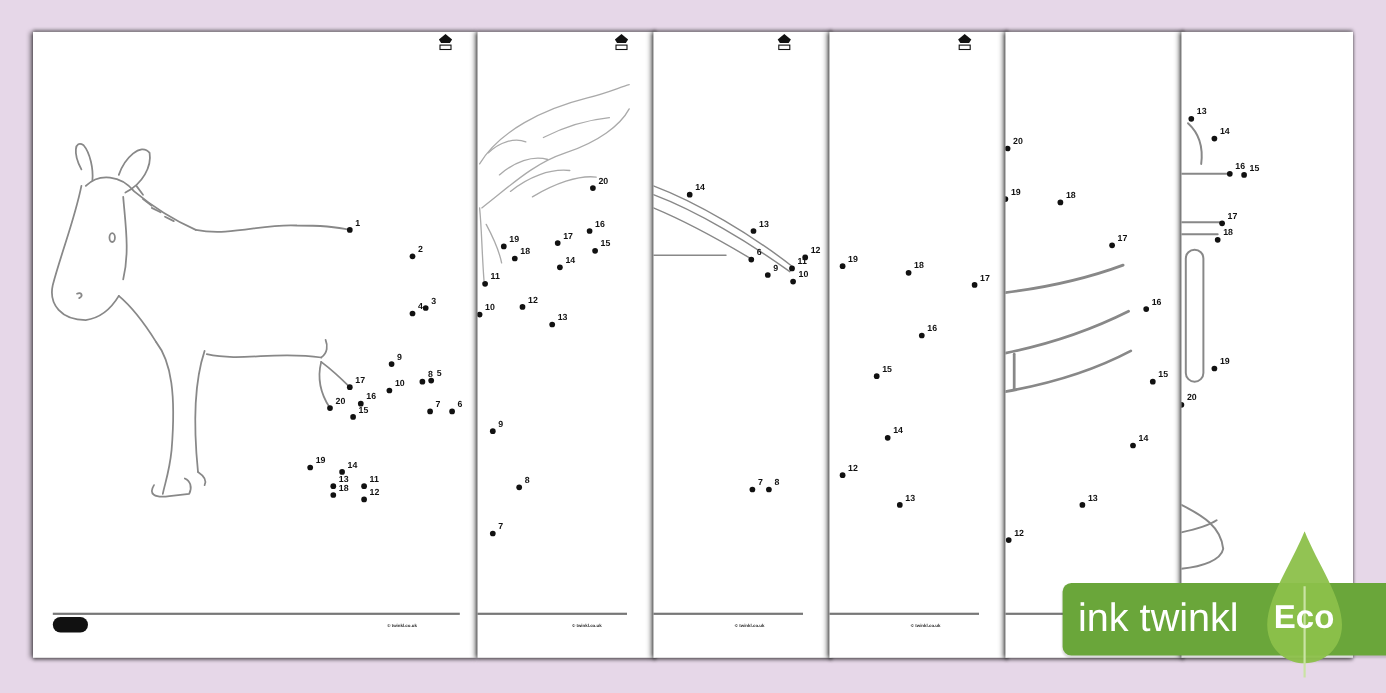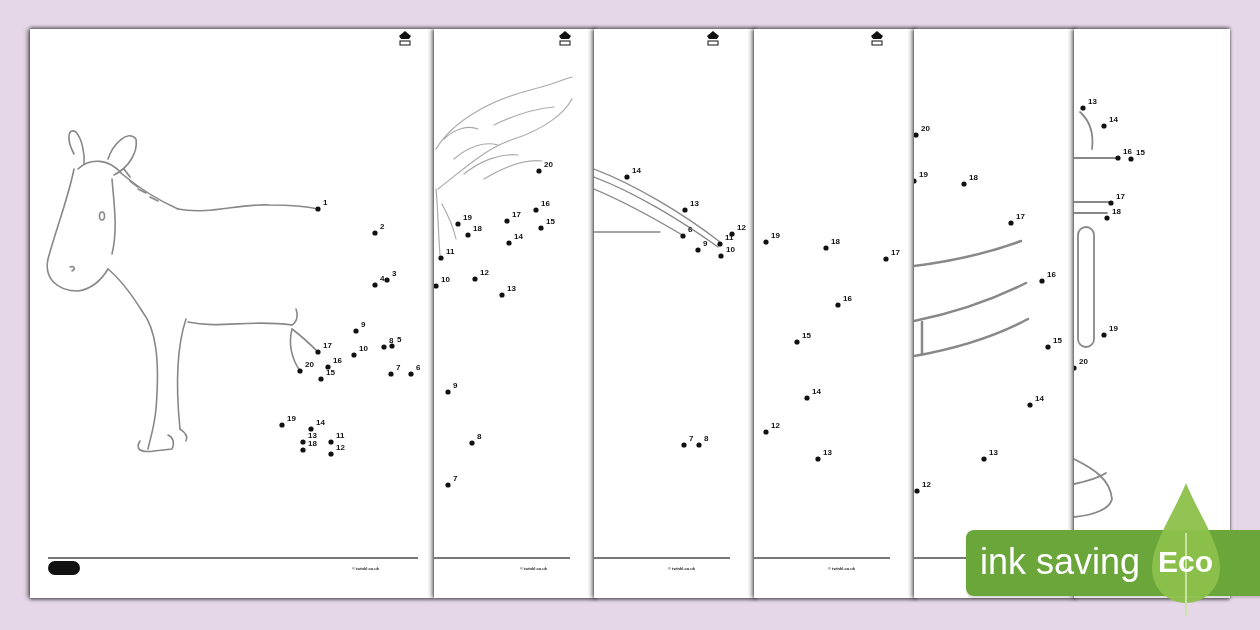--- a/index.html
+++ b/index.html
@@ -413,19 +413,19 @@
       </g>
       <g>
         <circle cx="0" cy="339" r="2.6" fill="#111"></circle>
         <text x="5" y="335" class="num">20</text>
       </g>
     </svg>
   <div class="footer-line" style="left:0;width:130px;"></div>
 </div>
 
 <div class="banner" style="z-index:10;">
-  <span class="banner-text">ink saving</span>
+  <span class="banner-text">ink twinkl</span>
 </div>
 <svg class="leaf" width="76" height="135" viewBox="0 0 76 135" style="z-index:11;">
   <path d="M38 0 C50 30 72 60 72 85 C72 106 56 120 38 120 C20 120 4 106 4 85 C4 60 26 30 38 0 Z" fill="#8cc04a" opacity="0.95"></path>
   <line x1="38" y1="50" x2="38" y2="133" stroke="#c9e3a4" stroke-width="2"></line>
 </svg>
 <span class="eco-text" style="z-index:12;">Eco</span>
 
 </body></html>

